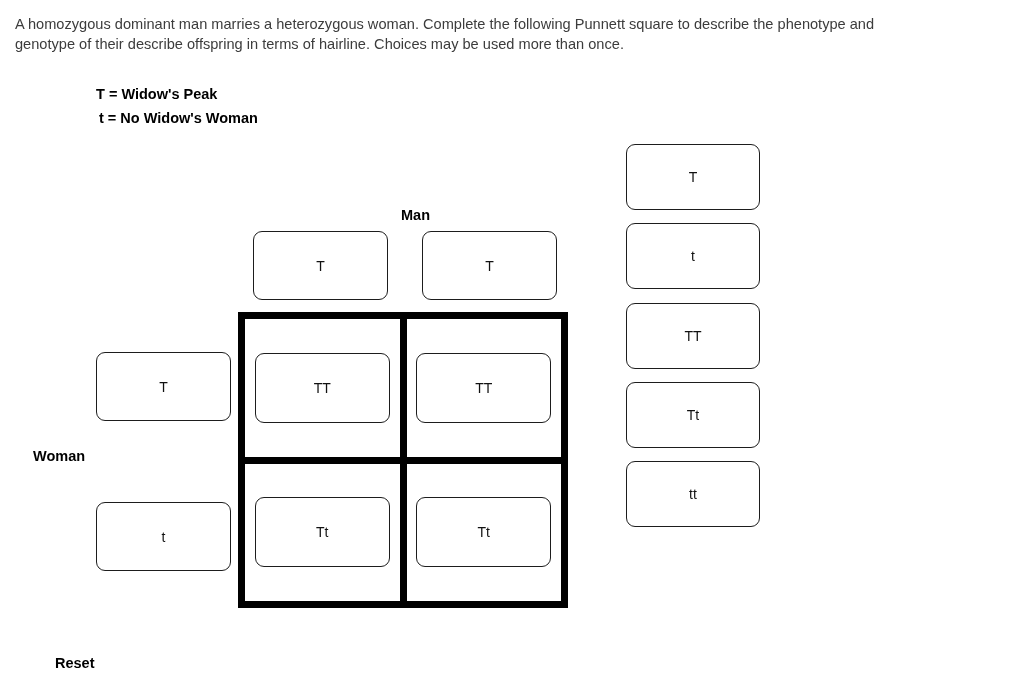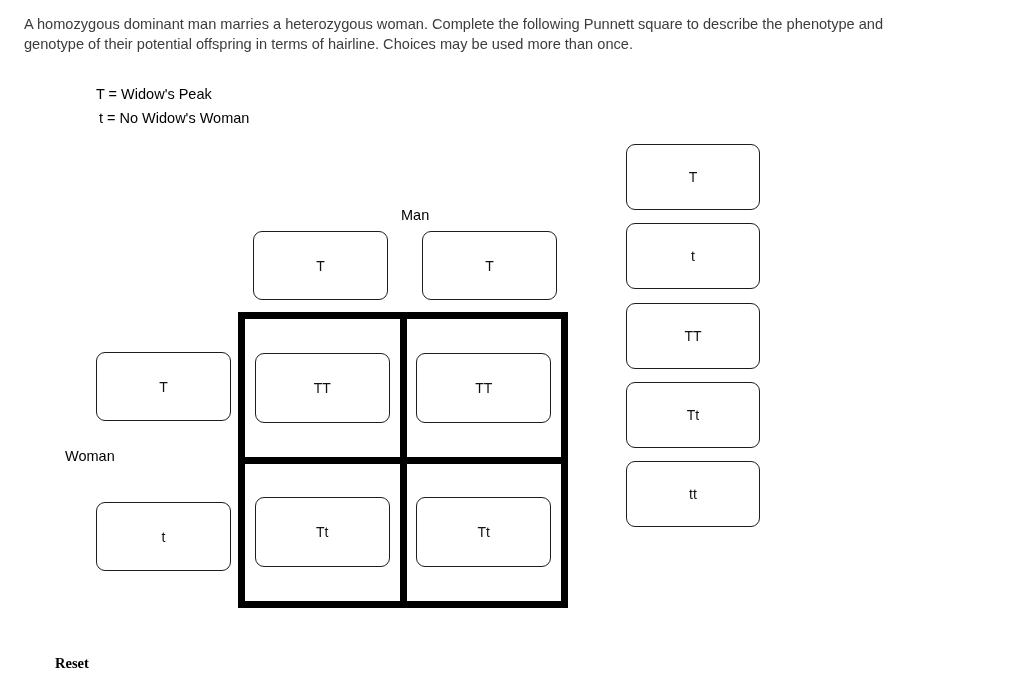--- a/index.html
+++ b/index.html
@@ -6,30 +6,30 @@
   .page {
     position: relative;
     width: 1024px;
     height: 691px;
     background: #ffffff;
     font-family: "Liberation Sans", sans-serif;
     overflow: hidden;
   }
   .abs { position: absolute; }
   .instructions {
-    left: 24px; top: 15px;
+    left: 15px; top: 15px;
     color: #3c3c3c;
     font-size: 14.6px;
     line-height: 19.5px;
   }
   .instructions .line { white-space: nowrap; }
   .boldlabel {
     position: absolute;
     color: #000000;
-    font-weight: normal;
+    font-weight: bold;
     font-size: 14.5px;
     white-space: nowrap;
   }
   .box {
     position: absolute;
     box-sizing: border-box;
     background: #ffffff;
     border: 1.5px solid #1d1d1d;
     border-radius: 9px;
     display: flex;
@@ -73,42 +73,42 @@
   .reset {
     position: absolute;
     left: 55px; top: 655px;
     color: #000000;
     font-weight: bold;
     font-size: 14.5px;
     cursor: pointer;
     background: none;
     border: none;
     padding: 0;
-    font-family: Liberation Serif, serif;
+    font-family: Liberation Sans, sans-serif;
   }
 </style>
 </head>
 <body>
 
 <div class="page">
 
   <div class="abs instructions">
     <div class="line">A homozygous dominant man marries a heterozygous woman. Complete the following Punnett square to describe the phenotype and</div>
-    <div class="line">genotype of their potential offspring in terms of hairline. Choices may be used more than once.</div>
+    <div class="line">genotype of their describe offspring in terms of hairline. Choices may be used more than once.</div>
   </div>
 
   <div class="boldlabel" style="left:96px; top:86px;">T = Widow's Peak</div>
   <div class="boldlabel" style="left:99px; top:110px;">t = No Widow's Woman</div>
 
   <div class="boldlabel" style="left:401px; top:207px;">Man</div>
 
   <div class="box header-box" style="left:253px; top:231px;">T</div>
   <div class="box header-box" style="left:422px; top:231px;">T</div>
 
-  <div class="boldlabel" style="left:33px; top:448px;margin-left:32px;">Woman</div>
+  <div class="boldlabel" style="left:33px; top:448px;">Woman</div>
 
   <div class="box row-box" style="left:96px; top:352px;">T</div>
   <div class="box row-box" style="left:96px; top:502px;">t</div>
 
   <div class="pgrid">
     <div class="pcell">
       <div class="slot-box">TT</div>
     </div>
     <div class="pcell">
       <div class="slot-box">TT</div>

